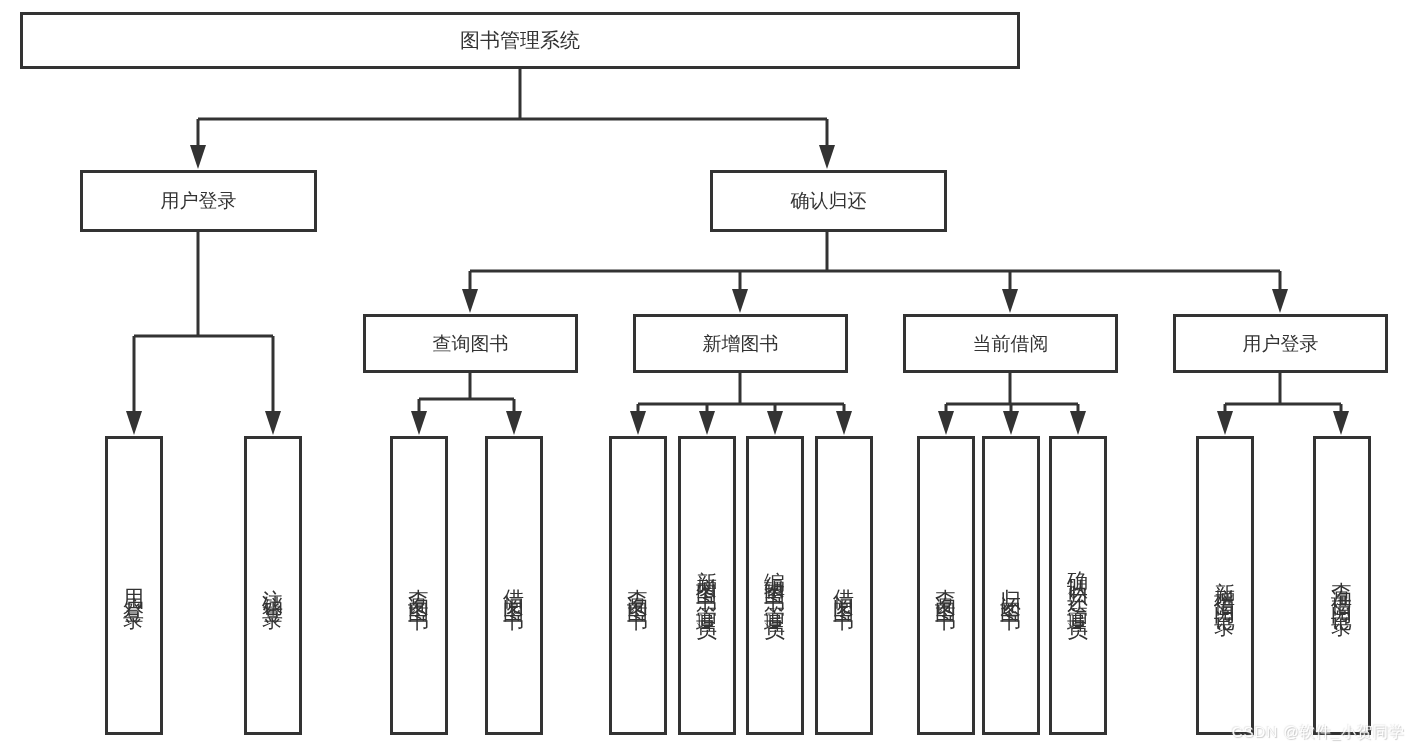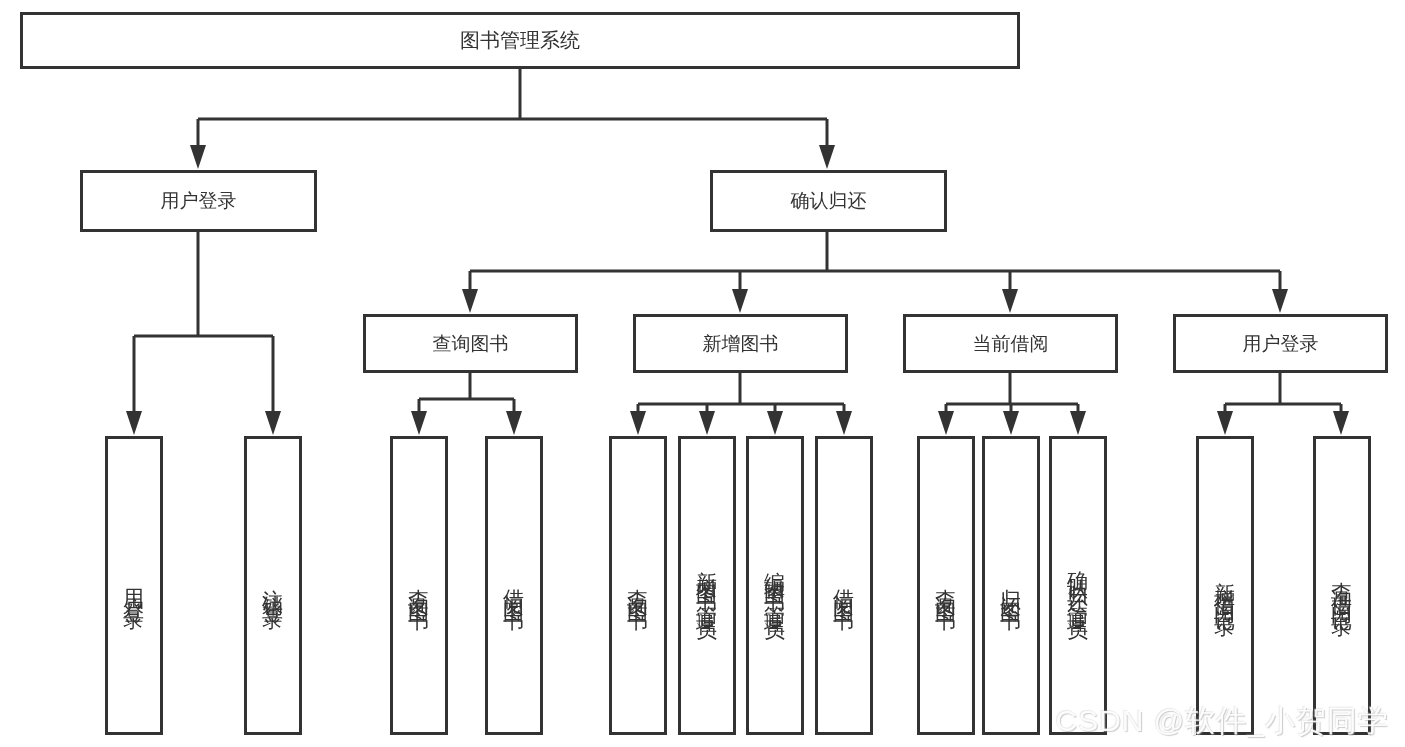--- a/index.html
+++ b/index.html
@@ -53,23 +53,23 @@
     justify-content: center;
     writing-mode: vertical-rl;
     text-orientation: mixed;
     font-size: 21px;
     letter-spacing: 7px;
     line-height: 1;
     white-space: nowrap;
   }
   .watermark {
     position: absolute;
-    right: 16px; bottom: 5px;
+    right: 0; bottom: 5px;
     z-index: 5;
-    font-size: 30px;
+    font-size: 15px;
     color: rgba(255,255,255,0.93);
     text-shadow: 1px 1px 1px rgba(160,160,160,0.55), -1px -1px 1px rgba(190,190,190,0.35);
     letter-spacing: 1px;
     pointer-events: none;
   }
   line { stroke: #333333; stroke-width: 3; }
   polygon { fill: #333333; }
 </style>
 </head>
 <body>

